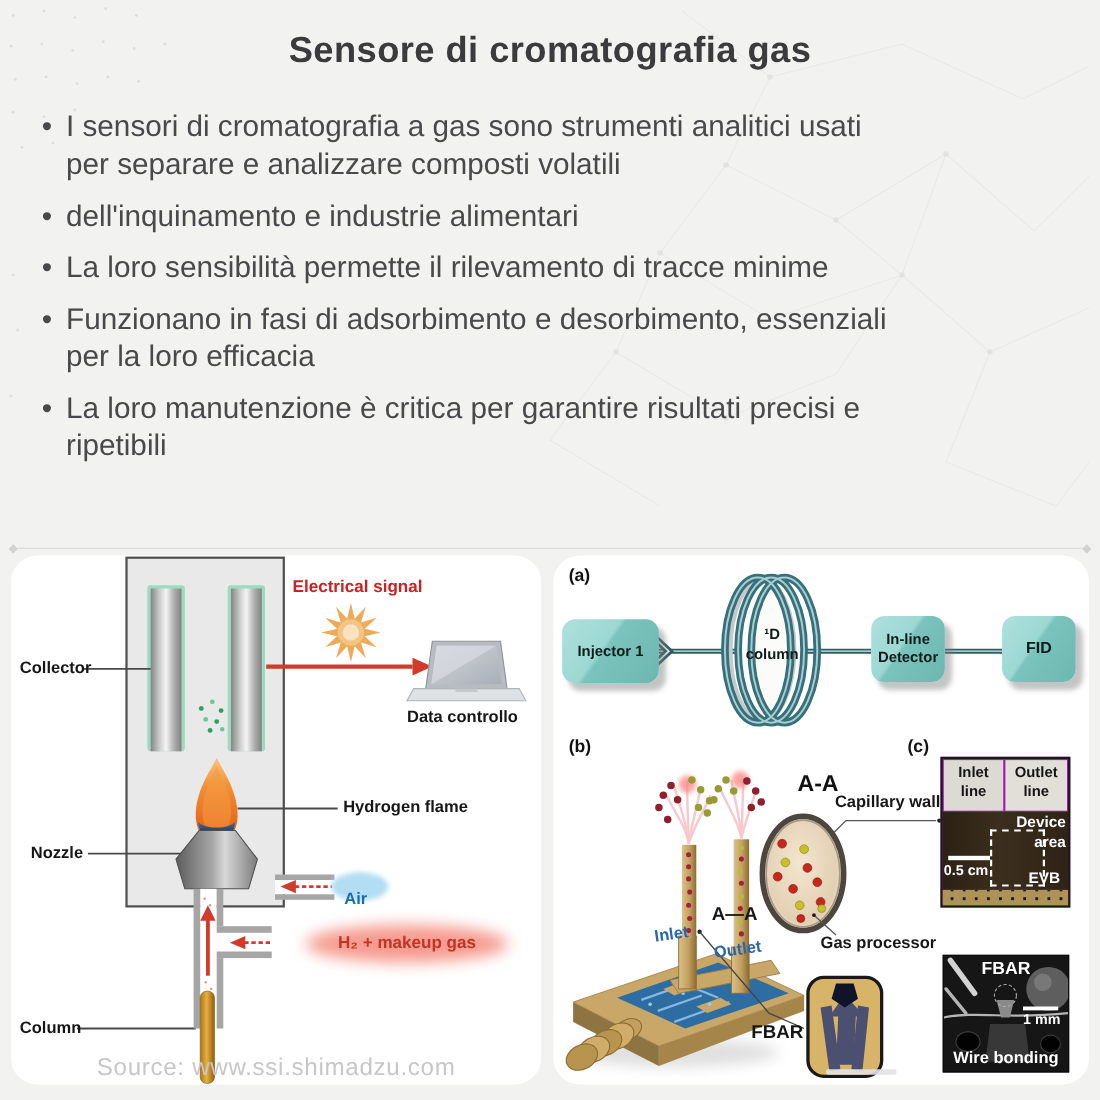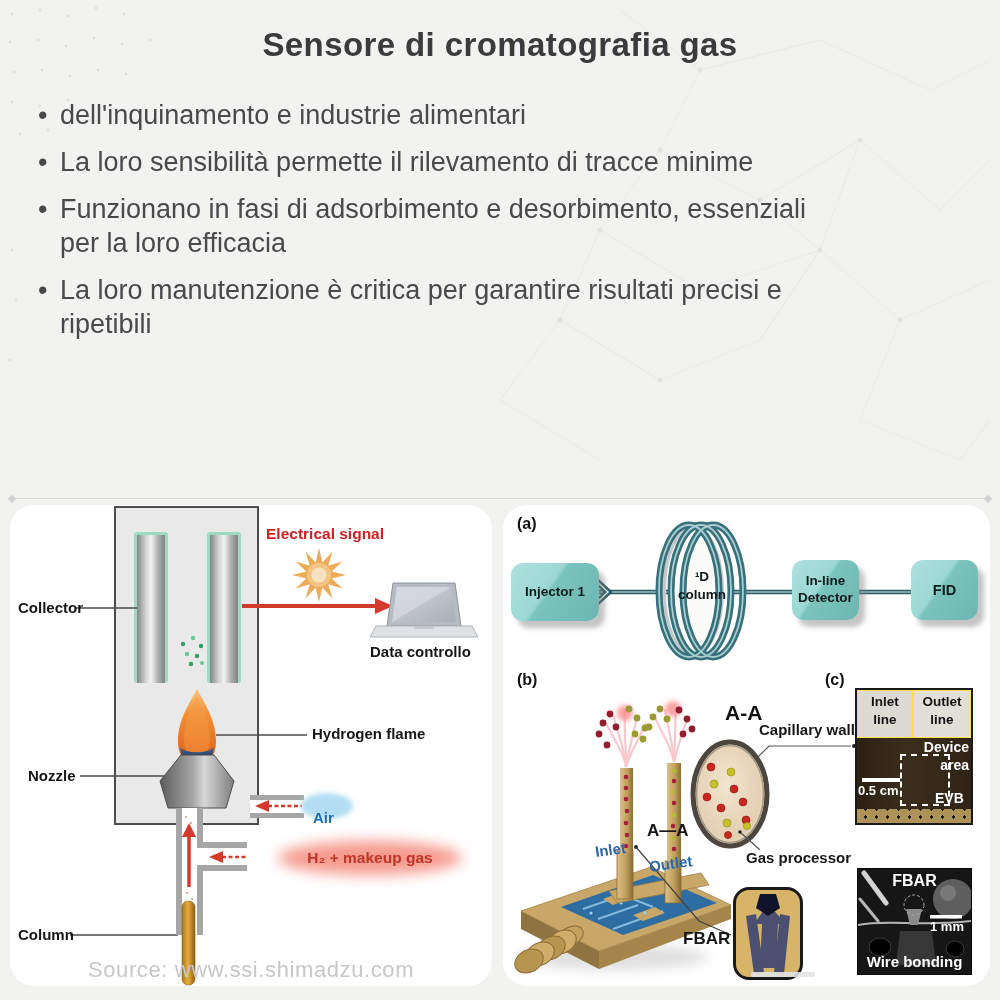--- a/index.html
+++ b/index.html
@@ -29,21 +29,21 @@
   .source{position:absolute;left:0;right:0;top:452px;text-align:center;font-size:22px;color:#c7c7c7;letter-spacing:.6px;font-weight:400;z-index:3;}
   
   .tag{position:absolute;font-weight:700;font-size:16px;color:#111;z-index:3;}
   .tealbox{position:absolute;border-radius:12px;background:linear-gradient(125deg,#afe1dd 0%,#9cd8d3 42%,#7bc3bd 46%,#6db7b1 100%);box-shadow:6px 7px 5px rgba(125,125,125,.45);display:flex;flex-direction:column;align-items:center;justify-content:center;text-align:center;font-weight:700;font-size:13.5px;color:#0d1b1b;line-height:1.25;z-index:2;}
   .coil-label{position:absolute;left:167px;top:63px;width:64px;text-align:center;font-weight:700;font-size:13.5px;color:#101a1a;line-height:1.3;z-index:3;}
   .big-aa{position:absolute;font-weight:700;font-size:21px;color:#111;z-index:3;}
   .rot{transform:rotate(-8deg);}
   .blue-lab{position:absolute;font-weight:700;font-size:15px;color:#2a66a8;z-index:3;}
   .fbar-inset{position:absolute;left:230px;top:382px;width:70px;height:93px;background:#d8b469;border:3px solid #191919;border-radius:16px;box-sizing:border-box;z-index:3;}
   
-  .photo1{position:absolute;left:352px;top:183px;width:118px;height:137px;border:2px solid #1a1a1a;box-sizing:border-box;background:#fde047;z-index:3;}
+  .photo1{position:absolute;left:352px;top:183px;width:118px;height:137px;border:2px solid #1a1a1a;box-sizing:border-box;background:#a21caf;z-index:3;}
   .pc-col{position:absolute;top:1px;height:46px;}
   .pc-col.l{left:1px;width:54px;background:#ddd9d3;}
   .pc-col.r{left:57px;width:56px;background:#e2dfd9;}
   .pc-coltext{width:44px;margin:2px auto 0;text-align:center;font-weight:700;font-size:13.5px;line-height:1.35;color:#141414;}
   .pc-mid{position:absolute;left:0;top:48px;width:114px;height:71px;background:linear-gradient(90deg,#2b2114,#3c2e1c 45%,#2e2316);}
   .pc-bar{position:absolute;left:5px;top:40px;width:38px;height:3.5px;background:#fff;}
   .pc-scale{position:absolute;left:1px;top:45px;font-weight:700;font-size:13px;color:#fff;}
   .pc-dash{position:absolute;left:43px;top:16px;width:46px;height:48px;border:2.5px dashed #fff;}
   .pc-dev{position:absolute;left:50px;top:1px;width:62px;text-align:right;font-weight:700;font-size:14px;line-height:1.25;color:#fff;}
   .pc-evb{position:absolute;left:78px;top:52px;font-weight:700;font-size:14px;color:#fff;}
@@ -106,20 +106,24 @@
         <circle cx="48" cy="130" r="1.3"></circle>
       <circle cx="12" cy="250" r="1.3"></circle>
         <circle cx="16" cy="300" r="1.3"></circle>
         <circle cx="10" cy="360" r="1.3"></circle>
     </g>
   </svg>
 
   <h1 class="title">Sensore di cromatografia gas</h1>
   <ul class="bullets">
     <li>
+        <span class="bl">I sensori di cromatografia a gas sono strumenti analitici usati</span>
+        <span class="bl">per separare e analizzare composti volatili</span>
+      </li>
+    <li>
         <span class="bl">dell'inquinamento e industrie alimentari</span>
       </li>
     <li>
         <span class="bl">La loro sensibilità permette il rilevamento di tracce minime</span>
       </li>
     <li>
         <span class="bl">Funzionano in fasi di adsorbimento e desorbimento, essenziali</span>
         <span class="bl">per la loro efficacia</span>
       </li>
     <li>

